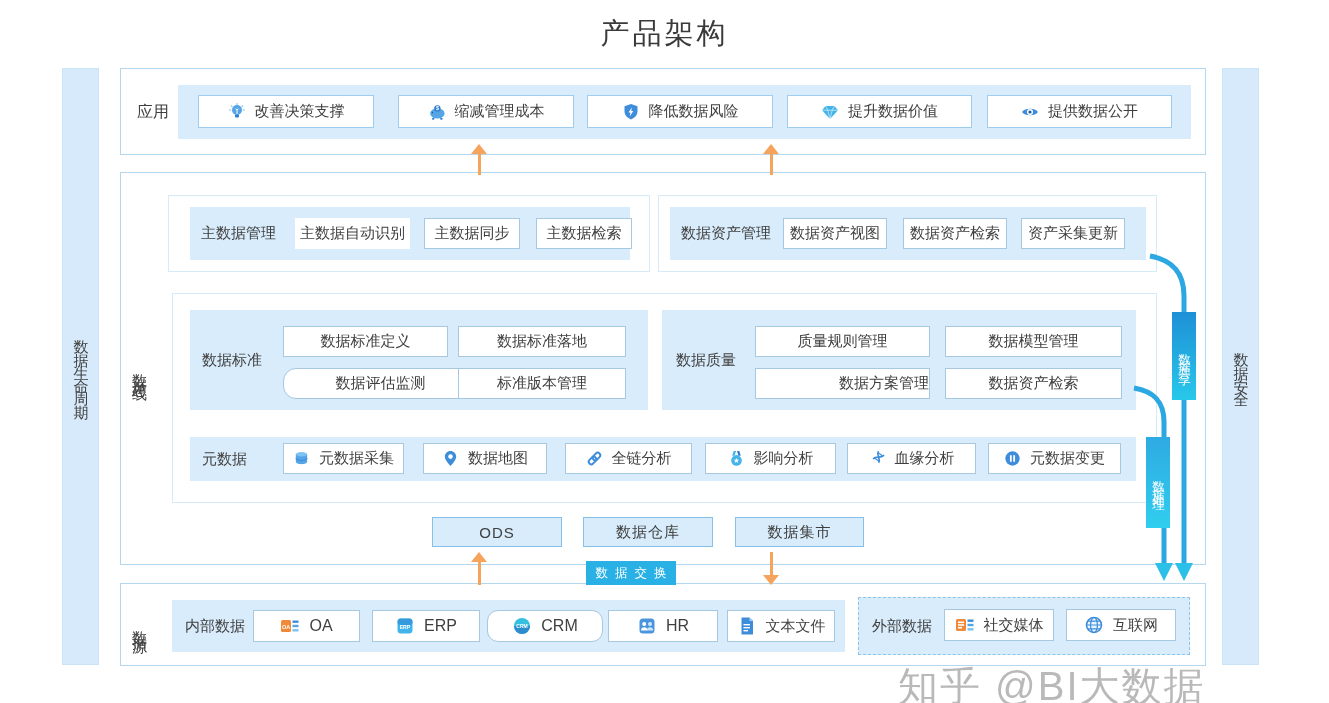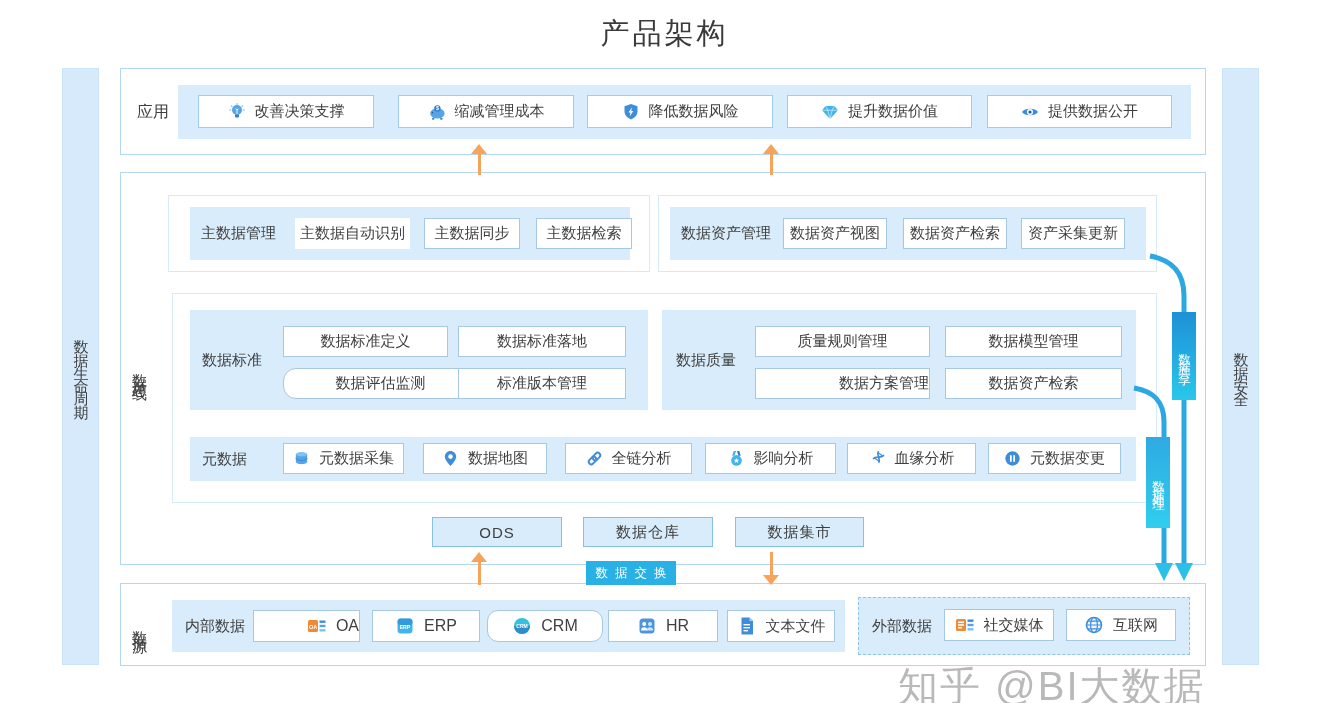--- a/index.html
+++ b/index.html
@@ -241,21 +241,21 @@
     <span>数据交换</span>
   </div>
 
   <div class="frame" style="left:120px;top:583px;width:1086px;height:83px;"></div>
   <div class="vlabel" style="left:127px;top:590px;width:24px;height:70px;">
     <span>数据源</span>
   </div>
 
   <div class="bluefill" style="left:172px;top:600px;width:673px;height:52px;"></div>
   <div class="seclabel" style="left:185px;top:600px;height:52px;">内部数据</div>
-  <div class="btn" style="left:253px;top:610px;width:107px;height:32px;font-size:16px;justify-content:flex-end;">
+  <div class="btn" style="left:253px;top:610px;width:107px;height:32px;font-size:16px;">
     <svg width="20" height="20" viewBox="0 0 20 20">
         <rect x="1" y="4" width="10" height="12" rx="1.5" fill="#f08a38"></rect>
         <text x="6" y="12.6" font-size="5.5" font-weight="bold" fill="#fff" text-anchor="middle" font-family="Liberation Sans, sans-serif">OA</text>
         <rect x="12.5" y="4.5" width="6" height="2.4" fill="#3e8ddb"></rect>
         <rect x="12.5" y="8.8" width="6" height="2.4" fill="#54a4e6"></rect>
         <rect x="12.5" y="13.1" width="6" height="2.4" fill="#7cc2f2"></rect>
       </svg>
     <span>OA</span>
     </div>
   <div class="btn" style="left:372px;top:610px;width:108px;height:32px;font-size:16px;">

